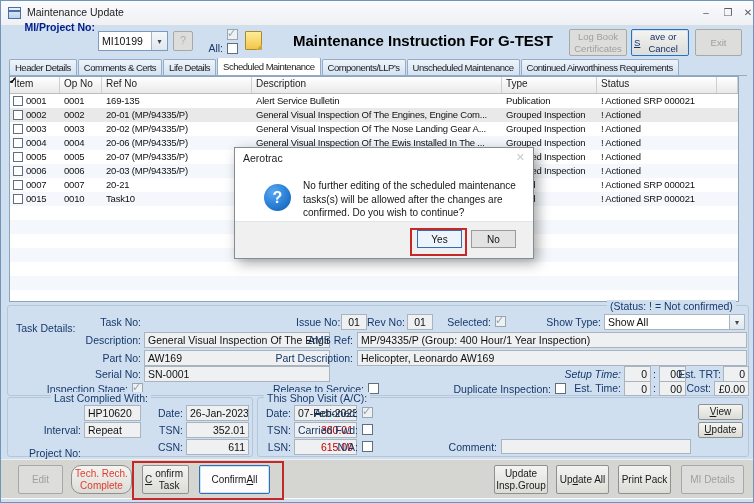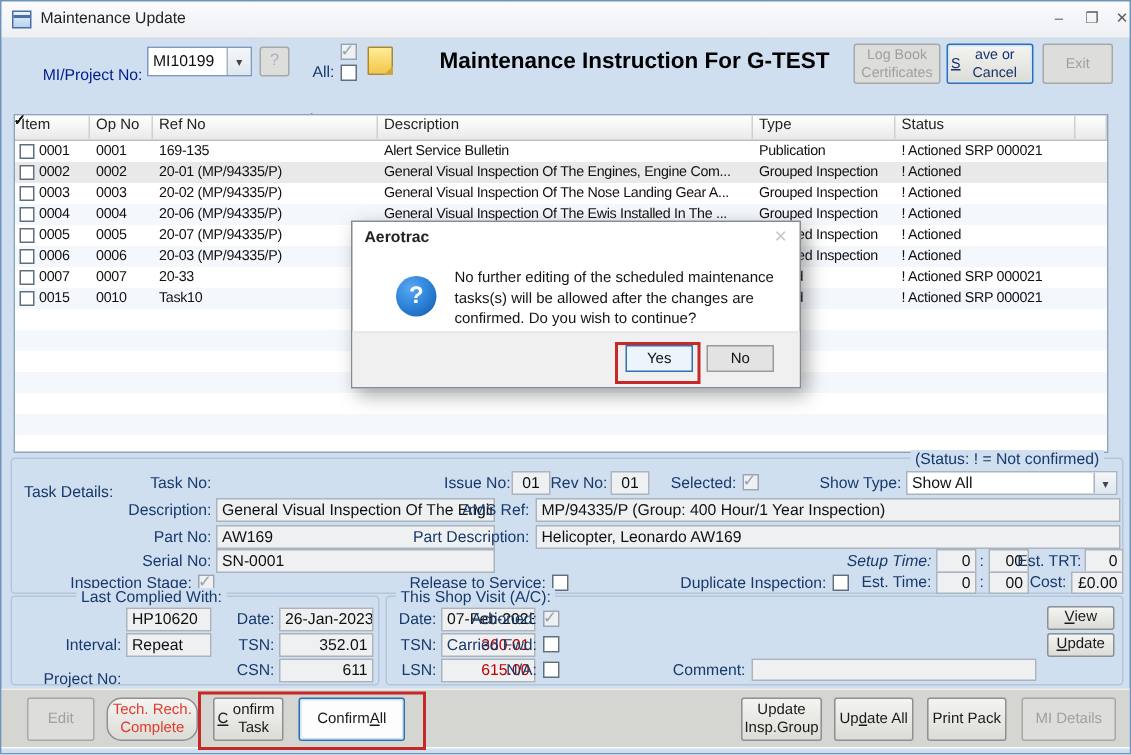--- a/index.html
+++ b/index.html
@@ -10,21 +10,21 @@
   #titlebar{position:absolute;left:0;top:0;width:100%;height:24px;background:linear-gradient(#fbfbfd,#eef0f4);border-bottom:1px solid #d8dde4;}
   #app-icon{position:absolute;left:7px;top:6px;width:13px;height:12px;background:linear-gradient(#eaf2fb,#b9d2ec);border:1px solid #4a6fa5;box-sizing:border-box;}
   #app-icon::after{content:"";position:absolute;left:0;top:2px;right:0;height:2px;background:#4a6fa5;}
   #win-title{position:absolute;left:26px;top:5px;font-size:10.5px;color:#222;}
   .win-ctl{position:absolute;top:3px;width:18px;height:17px;display:flex;align-items:center;justify-content:center;color:#5a5a5a;font-size:10px;}
   #ctl-min{left:696px;} #ctl-max{left:718px;} #ctl-close{left:740px;width:14px;}
 
   
   .lbl{position:absolute;font-size:10.5px;color:#17396b;text-align:right;white-space:nowrap;}
   .lbl.left{text-align:left;}
-  #proj-lbl{left:10px;top:20px;width:84px;font-weight:normal;color:#00208c;margin-top:23px;}
+  #proj-lbl{left:10px;top:20px;width:84px;font-weight:bold;color:#00208c;}
   .fld{position:absolute;background:#eef0f1;border:1px solid #a9b4be;font-size:10.5px;color:#101010;padding:0 3px;box-sizing:border-box;display:flex;align-items:center;overflow:hidden;white-space:nowrap;}
   .fld.white{background:#fff;}
   .fld.right{justify-content:flex-end;}
   .fld.red{color:#c00000;}
   #proj-combo{left:97px;top:30px;width:70px;height:20px;background:#fff;border:1px solid #7a9ac0;}
   #proj-combo .arrow{position:absolute;right:0;top:0;bottom:0;width:15px;border-left:1px solid #a9b4be;background:linear-gradient(#f4f7fa,#dfe7ef);display:flex;align-items:center;justify-content:center;font-size:8px;color:#444;}
   .btn{position:absolute;background:linear-gradient(#f4f4f1,#dcdcd7);border:1px solid #8e9092;border-radius:2px;font-size:10px;line-height:1.2;display:flex;align-items:center;justify-content:center;text-align:center;color:#1a1a1a;padding:1px 2px;box-sizing:border-box;white-space:normal;}
   .btn.disabled{color:#9fa0a0;background:#dddddb;border-color:#a8a9a6;}
   .btn.small-font{font-size:9.5px;}
   .btn.focus-ring{border:1px solid #2f6fb5;box-shadow:inset 0 0 0 1px #cfe3f7;}
@@ -62,21 +62,21 @@
   .td.c-item{display:flex;align-items:center;gap:3px;padding-left:3px;}
   .cb.inrow{position:static;width:10px;height:10px;flex:0 0 auto;}
   .cb.inrow.checked::after{font-size:10px;top:-3px;left:-1px;}
 
   
   .gb{position:absolute;border:1px solid #b3c6da;border-radius:3px;box-sizing:border-box;}
   .gb-label{position:absolute;font-size:10.5px;color:#17396b;background:#cfdff0;padding:0 3px;white-space:nowrap;}
 
   
   #dialog{position:absolute;left:233px;top:146px;width:300px;height:112px;background:#fff;border:1px solid #848b93;box-shadow:4px 4px 12px rgba(0,0,0,0.35);z-index:40;box-sizing:border-box;}
-  #dlg-title{position:absolute;left:8px;top:4px;font-size:10.5px;color:#222;font-weight:bold;}
+  #dlg-title{position:absolute;left:8px;top:4px;font-size:10.5px;color:#222;}
   #dlg-close{position:absolute;right:8px;top:3px;font-size:11px;color:#c4cacf;}
   #q-icon{position:absolute;left:29px;top:36px;width:27px;height:27px;border-radius:50%;background:radial-gradient(circle at 35% 30%,#5aa7ef 0%,#2f86dd 45%,#1258a8 100%);color:#fff;font-weight:700;font-size:16px;display:flex;align-items:center;justify-content:center;}
   #dlg-msg{position:absolute;left:68px;top:31px;width:226px;font-size:10px;line-height:13.5px;color:#151515;}
   #dlg-footer{position:absolute;left:0;bottom:0;width:100%;height:36px;background:#f0f0f0;border-top:1px solid #e4e4e4;}
   .dlg-btn{position:absolute;top:8px;width:45px;height:18px;background:#e3e3e3;border:1px solid #9b9b9b;font-size:10px;display:flex;align-items:center;justify-content:center;box-sizing:border-box;}
   #dlg-yes{left:182px;border:1px solid #2f6fb5;background:#eef4fb;}
   #dlg-no{left:236px;}
 
   
   .anno{position:absolute;border:2px solid #c62828;z-index:50;background:transparent;}
@@ -111,20 +111,29 @@
   <div class="lbl" id="live-lbl">Live:</div>
   <div class="lbl" id="all-lbl">All:</div>
   <span class="cb gray checked" id="live-cb"></span>
   <span class="cb" id="all-cb"></span>
   <span id="note-icon"></span>
   <div id="main-title">Maintenance Instruction For G-TEST</div>
   <div class="btn disabled small-font" id="logbook-btn">Log Book Certificates</div>
   <div class="btn focus-ring navy small-font" id="save-btn"><u>S</u>ave or Cancel</div>
   <div class="btn disabled small-font" id="exit-btn">Exit</div>
 
+  <div id="tabstrip">
+      <div class="tab">Header Details</div>
+      <div class="tab">Comments &amp; Certs</div>
+      <div class="tab">Life Details</div>
+      <div class="tab active">Scheduled Maintenance</div>
+      <div class="tab">Components/LLP's</div>
+      <div class="tab">Unscheduled Maintenance</div>
+      <div class="tab">Continued Airworthiness Requirements</div>
+    </div>
 
   <div id="sched-table">
     <div class="thead">
       <div class="th">Item</div>
       <div class="th">Op No</div>
       <div class="th">Ref No</div>
       <div class="th">Description</div>
       <div class="th">Type</div>
       <div class="th">Status</div>
       <div class="th"></div>
@@ -201,21 +210,21 @@
           <div class="td ">Grouped Inspection</div>
           <div class="td ">! Actioned</div>
           <div class="td "></div>
         </div>
         <div class="trow">
           <div class="td c-item">
             <span class="cb inrow checked"></span>
             <span>0007</span>
           </div>
           <div class="td ">0007</div>
-          <div class="td ">20-33</div>
+          <div class="td ">20-21</div>
           <div class="td "></div>
           <div class="td ">Record</div>
           <div class="td ">! Actioned SRP 000021</div>
           <div class="td "></div>
         </div>
         <div class="trow stripe">
           <div class="td c-item">
             <span class="cb inrow checked"></span>
             <span>0015</span>
           </div>

